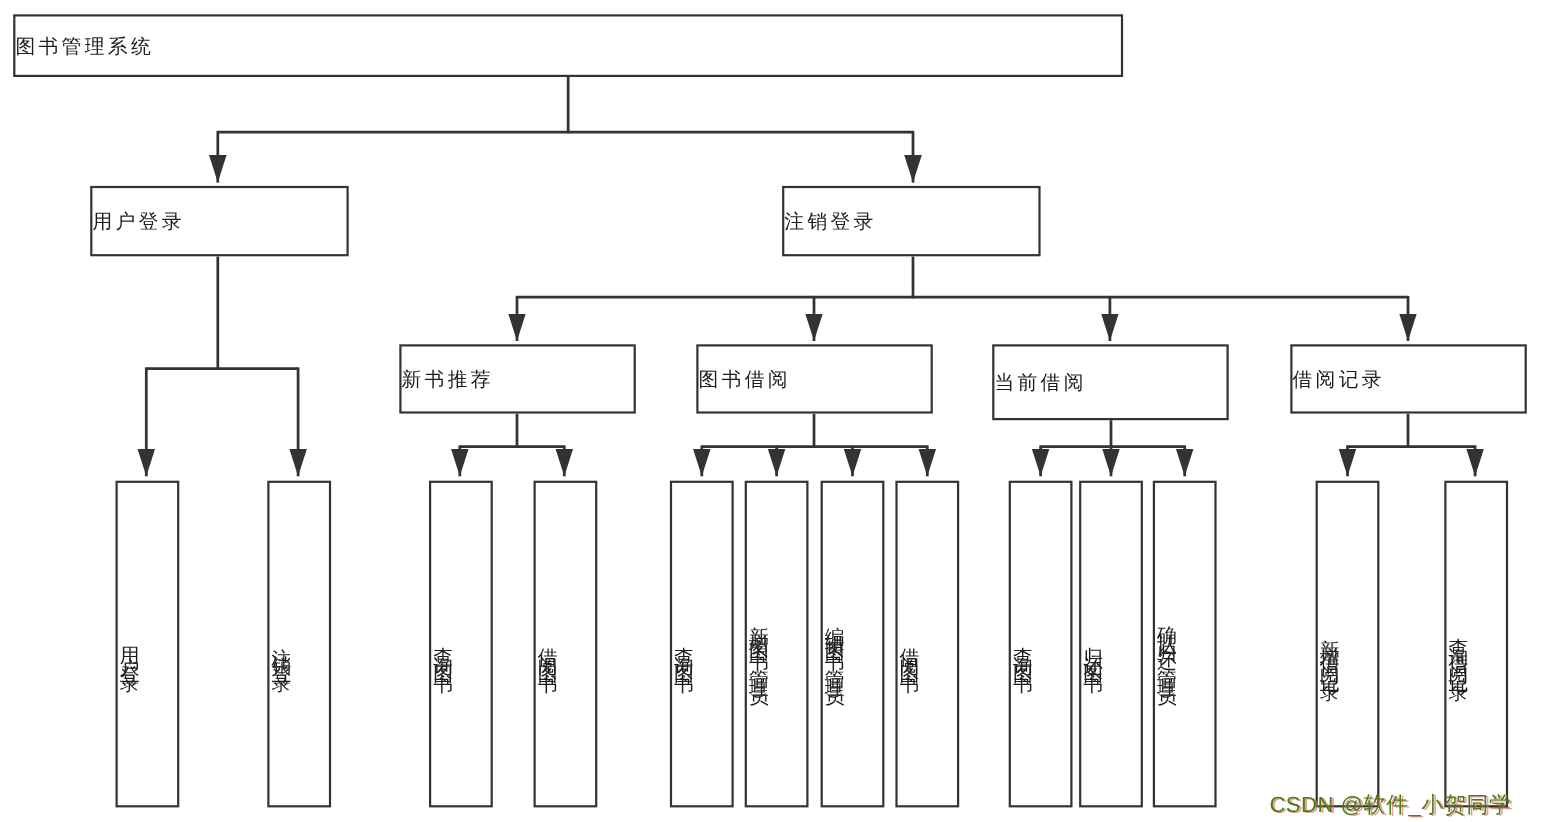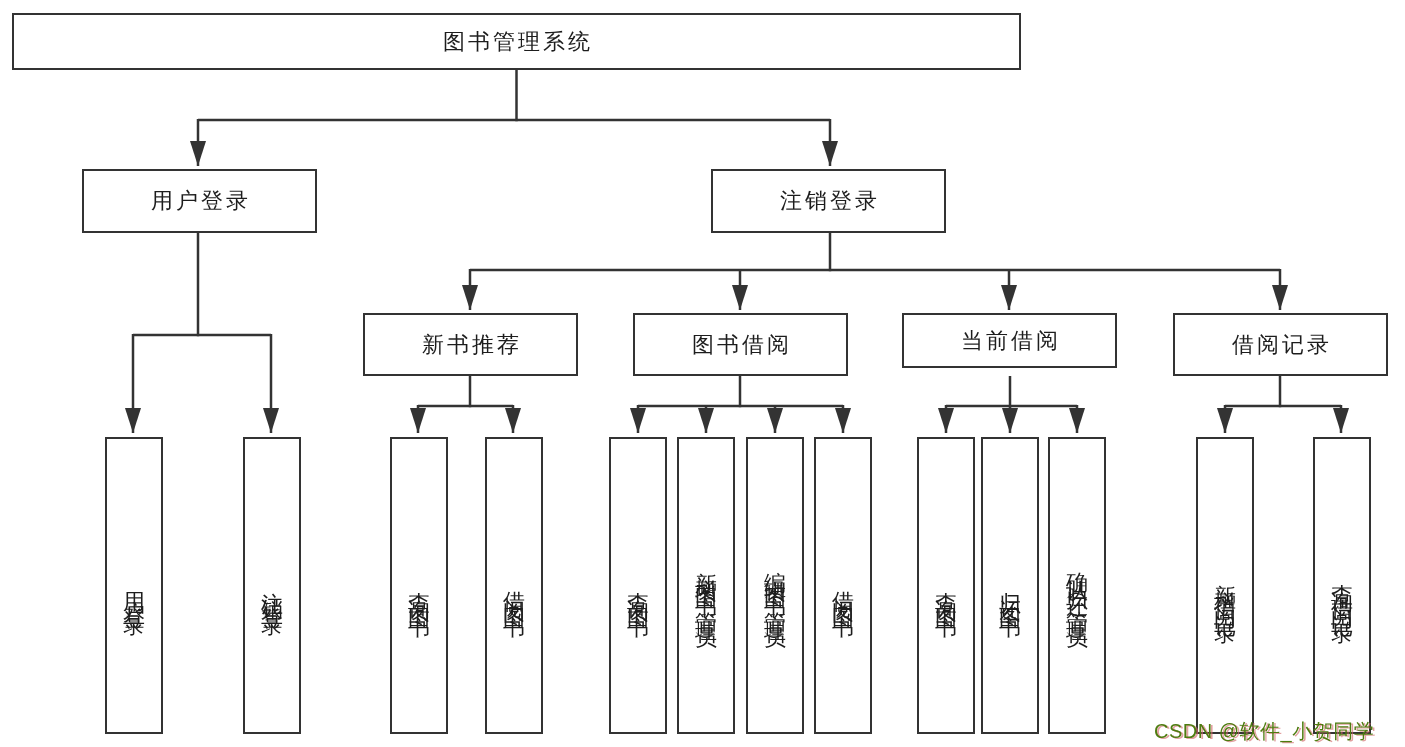--- a/index.html
+++ b/index.html
@@ -3,22 +3,22 @@
 <meta charset="utf-8">
 <style>
   html,body { margin:0; padding:0; background:#ffffff; }
   .stage {
     position:relative; width:1405px; height:747px; background:#ffffff;
     font-family:"Liberation Sans", sans-serif; overflow:hidden;
   }
   .wires { position:absolute; left:0; top:0; z-index:0; }
   .box {
     position:absolute; box-sizing:border-box; background:#ffffff;
-    border:2.5px solid #333333; display:flex; align-items:center; justify-content:center;
-    color:#1d1d1d; font-size:22px; z-index:1;
+    border:2.5px solid #333333; display:flex; align-items:center; 
+    color:#1d1d1d; font-size:18px; z-index:1;
   }
   .hbox .lbl { letter-spacing:3px; margin-right:-3px; white-space:nowrap; }
   .vbox .lbl {
     writing-mode:vertical-rl; text-orientation:mixed;
     letter-spacing:8px; margin-bottom:-8px; line-height:1.1; white-space:nowrap;
   }
   .watermark {
     position:absolute; left:1154px; top:718px; z-index:2;
     font-size:20px; color:#4d7c0f; letter-spacing:0.5px; white-space:nowrap;
     text-shadow:2px 1px 0 rgba(210,110,110,0.65);
@@ -89,21 +89,21 @@
   <div class="box hbox" style="left:711px;top:169px;width:235px;height:64px">
     <span class="lbl">注销登录</span>
   </div>
 
   <div class="box hbox" style="left:633px;top:313px;width:215px;height:63px">
     <span class="lbl">图书借阅</span>
   </div>
   <div class="box hbox" style="left:363px;top:313px;width:215px;height:63px">
     <span class="lbl">新书推荐</span>
   </div>
-  <div class="box hbox" style="left:902px;top:313px;width:215px;height:55px">
+  <div class="box hbox" style="left:902px;top:313px;width:215px;height:69px">
     <span class="lbl">当前借阅</span>
   </div>
   <div class="box hbox" style="left:1173px;top:313px;width:215px;height:63px">
     <span class="lbl">借阅记录</span>
   </div>
 
   <div class="box vbox" style="left:105px;top:437px;width:58px;height:297px">
     <span class="lbl">用户登录</span>
   </div>
   <div class="box vbox" style="left:243px;top:437px;width:58px;height:297px">

